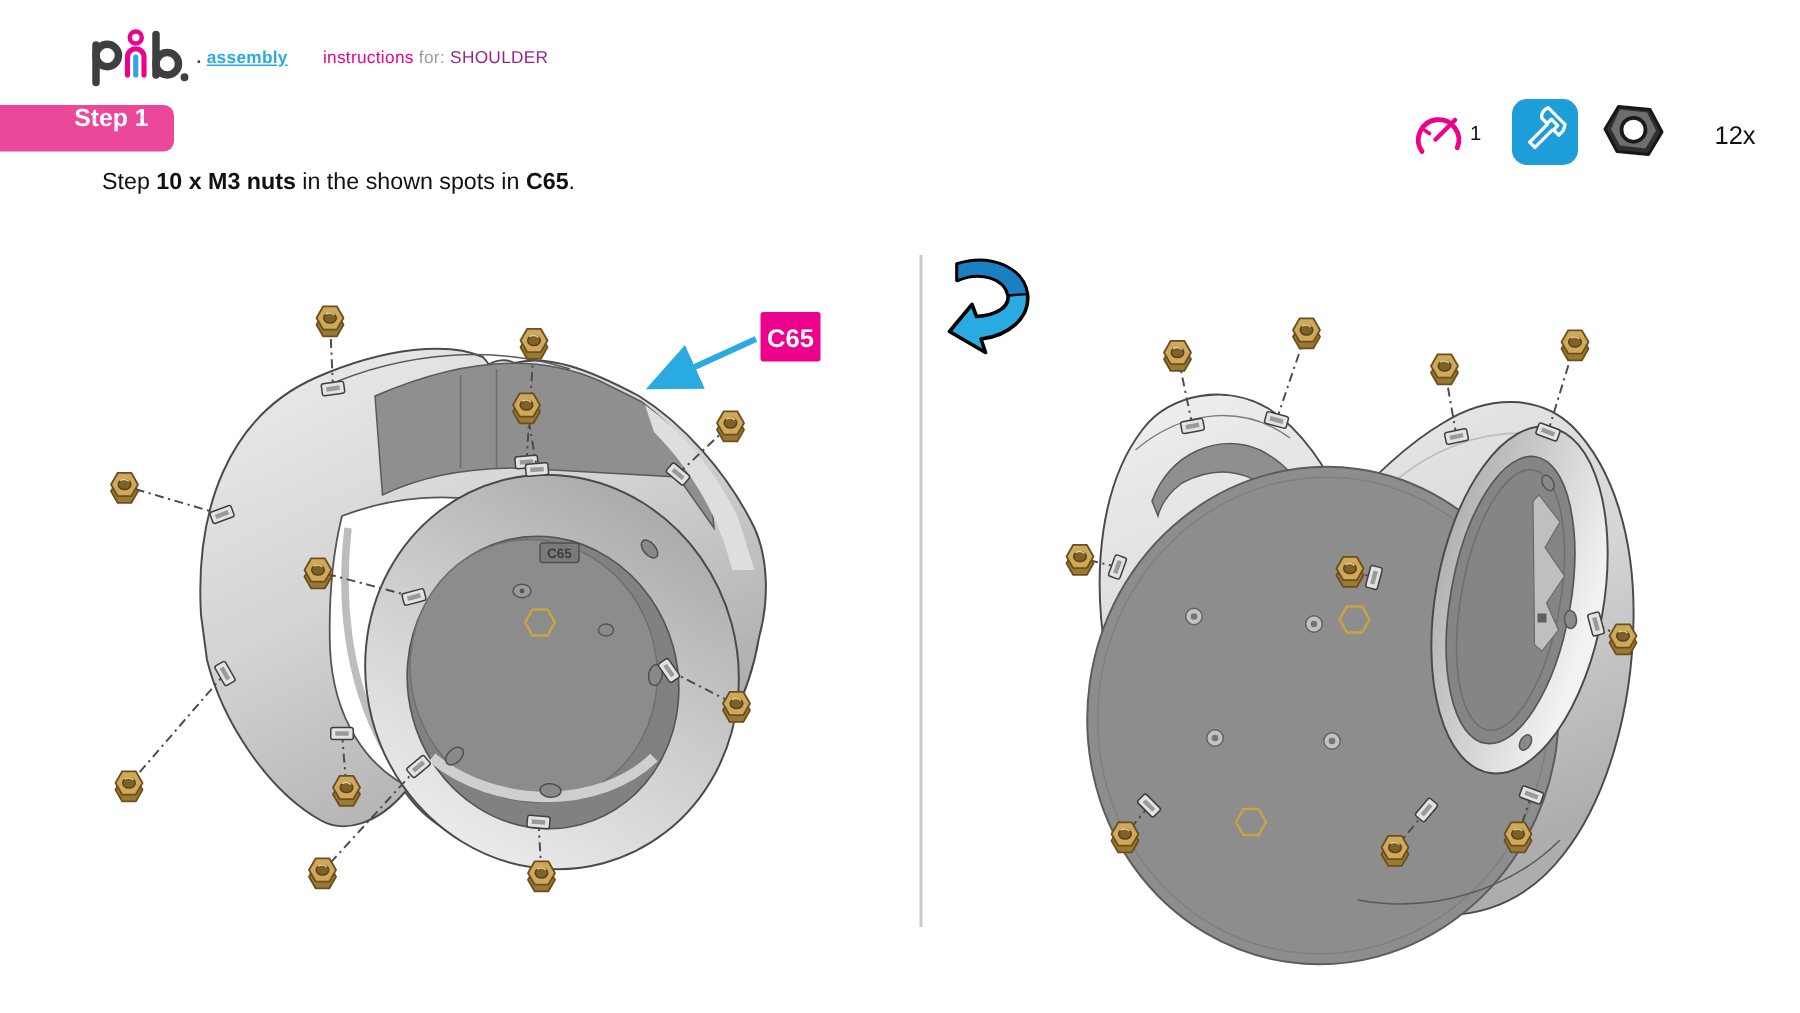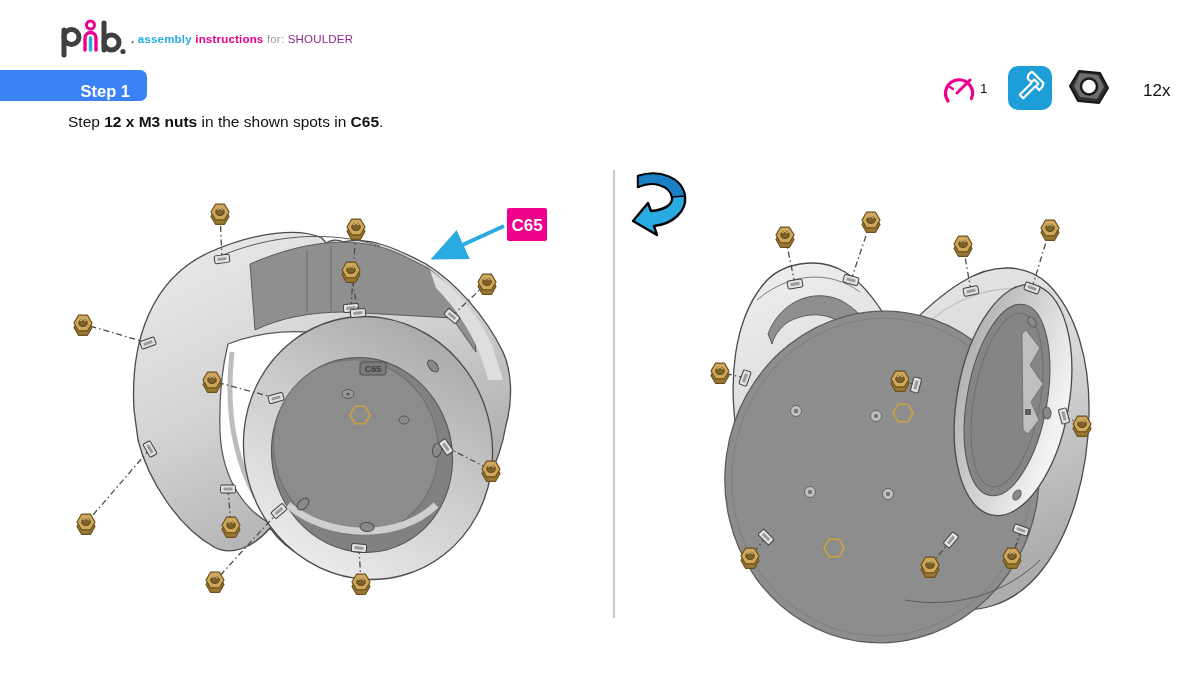--- a/index.html
+++ b/index.html
@@ -3,27 +3,27 @@
 <meta charset="utf-8">
 <style>
   html,body{margin:0;padding:0;background:#fff;}
   body{width:1200px;height:675px;position:relative;overflow:hidden;
        font-family:"Liberation Sans","DejaVu Sans",sans-serif;color:#111;}
   .abs{position:absolute;}
   
   #logo-svg{left:56px;top:10px;}
   #tagline{left:131px;top:33px;font-size:11.5px;letter-spacing:.2px;white-space:nowrap;}
   #tagline .dot{color:#3f3f3f;font-weight:700;}
-  #tagline .cyan{color:#29abe2;font-weight:600;}
-  #tagline .mag{color:#ec008c;font-weight:700;}
+  #tagline .cyan{color:#29abe2;font-weight:600;text-decoration:underline;}
+  #tagline .mag{color:#ec008c;font-weight:400;margin-left:20px;}
   #tagline .gray{color:#9a9a9a;}
   #tagline .purple{color:#92278f;font-weight:400;}
   
-  #step-badge{left:0;top:70px;width:147px;height:31px;background:#3b82f6;color:#fff;
-     border-radius:0 7px 7px 0;display:flex;align-items:flex-end;justify-content:flex-end;
+  #step-badge{left:0;top:70px;width:116px;height:31px;background:#ec4899;color:#fff;
+     border-radius:0 7px 7px 0;display:flex;align-items:flex-start;justify-content:flex-end;
      padding-right:17px;box-sizing:border-box;font-size:16.5px;font-weight:600;}
   
   #instruction{left:68px;top:113px;font-size:15.5px;}
   
   #difficulty-count{left:980px;top:81px;font-size:13.5px;}
   #hammer-badge{left:1008px;top:66px;width:44px;height:44px;background:#1e9ed9;border-radius:10px;
      display:flex;align-items:center;justify-content:center;}
   #nut-count{left:1110px;top:81px;font-size:17px;margin-left:33px;}
   #divider{left:613px;top:170px;width:2px;height:448px;background:#c9c9c9;}
   svg text{font-family:"Liberation Sans","DejaVu Sans",sans-serif;}
@@ -52,21 +52,21 @@
   <span class="mag">instructions</span>
   <span class="gray">for:</span>
   <span class="purple">SHOULDER</span>
 </div>
 
 <div id="step-badge" class="abs">
   <span>Step 1</span>
 </div>
 
 <div id="instruction" class="abs">
-  <span>Step </span><b>12 x M3 nuts</b><span> in the shown spots in </span><b>C65</b><span>.</span>
+  <span>Step </span><b>10 x M3 nuts</b><span> in the shown spots in </span><b>C65</b><span>.</span>
 </div>
 
 <svg class="abs" style="left:941px;top:72px" width="38" height="36" viewBox="0 0 38 36">
   <g fill="none" stroke="#ec008c" stroke-linecap="round">
     <path d="M 7,29 A 13.5,13.5 0 1 1 30.5,26.5" stroke-width="3.2"></path>
     <path d="M 16,21 L 29,8" stroke-width="3"></path>
     <path d="M 9,15 L 12,17" stroke-width="2.4"></path>
   </g>
 </svg>
 <div id="difficulty-count" class="abs">1</div>

